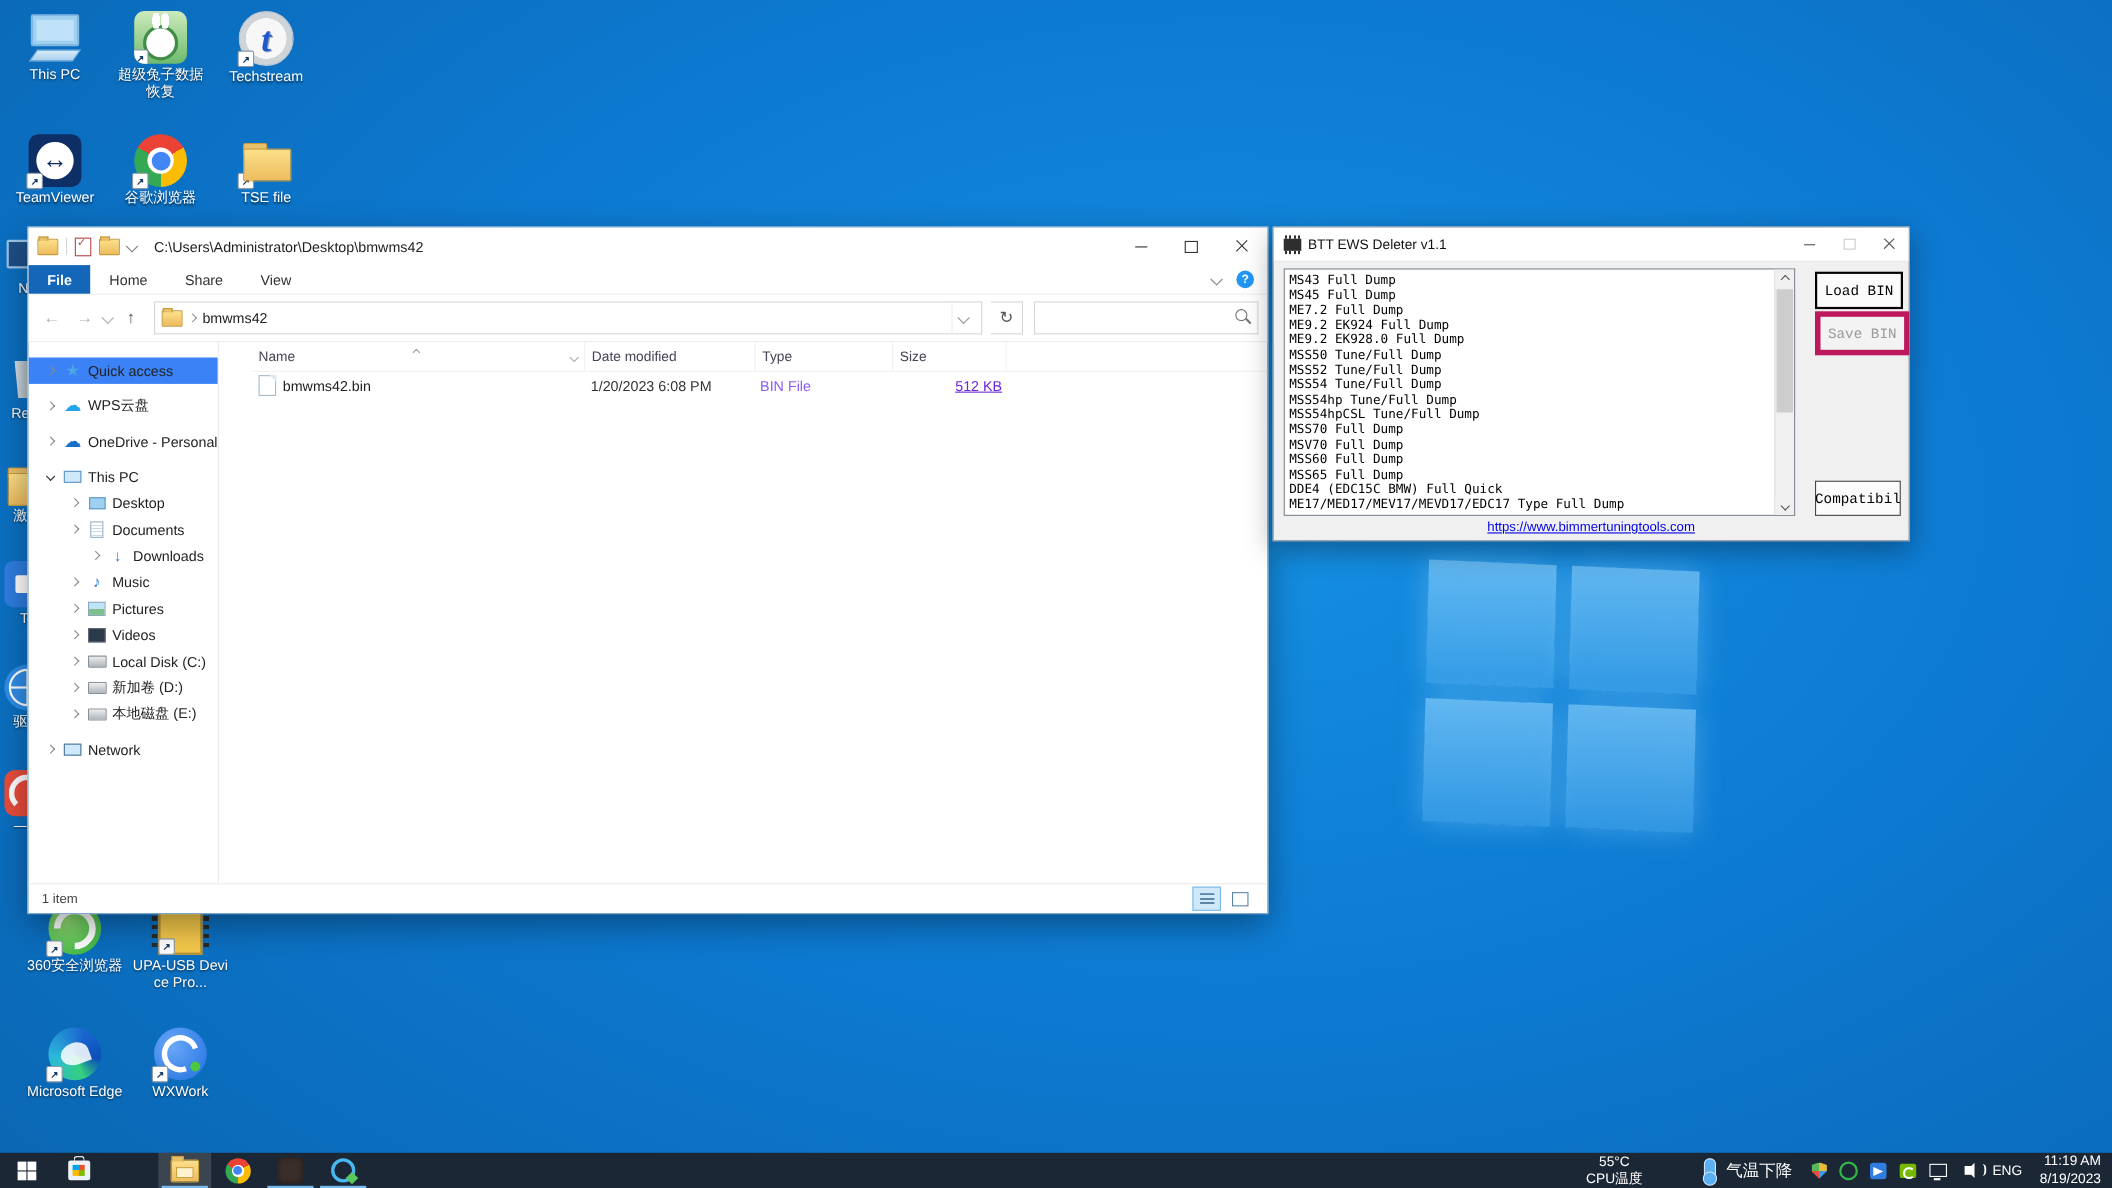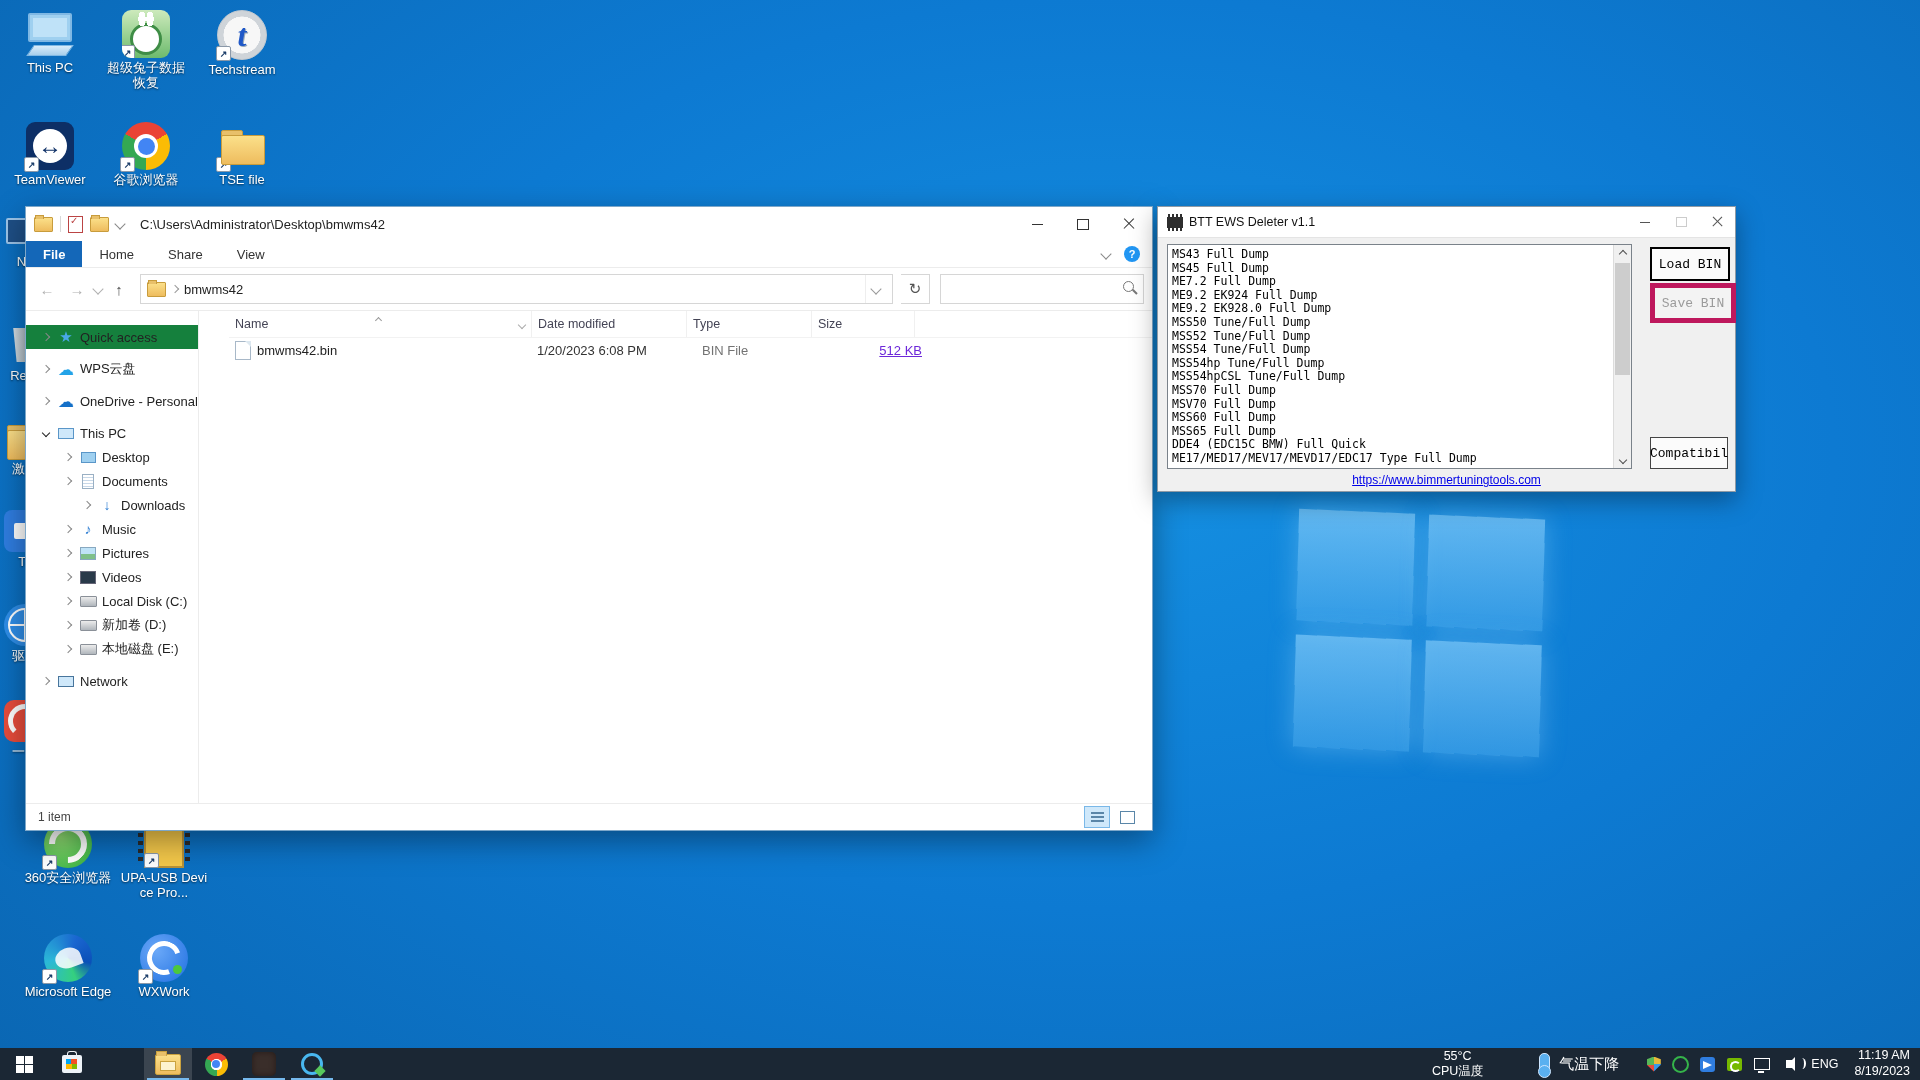--- a/index.html
+++ b/index.html
@@ -105,21 +105,21 @@
   .refresh{width:28px;height:28px;border:1px solid #d6d6d6;border-left:none;display:flex;align-items:center;justify-content:center}
   .searchbox{width:202px;height:28px;border:1px solid #d6d6d6;display:flex;align-items:center;margin-left:6px}
   .searchbox input{flex:1;border:none;outline:none;font-size:12px;padding:0 6px;font-family:"Liberation Sans",sans-serif}
   .mag{width:22px;height:22px;position:relative;margin-right:2px}
   .mag::before{content:"";position:absolute;left:4px;top:3px;width:9px;height:9px;border:1.6px solid #777;border-radius:50%}
   .mag::after{content:"";position:absolute;left:13px;top:13px;width:6px;height:1.6px;background:#777;transform:rotate(45deg)}
   .ex-body{flex:1;display:flex;min-height:0}
   .sidebar{width:172px;padding-top:14px;overflow:hidden;border-right:1px solid #ececec}
   .sb-row{height:24px;display:flex;align-items:center;font-size:13px;color:#222;white-space:nowrap;cursor:default}
   .sb-row.gap{margin-top:8px}
-  .sb-row.sel{background:#15803d}
+  .sb-row.sel{background:#3b82f6}
   .sb-tree{width:20px;display:flex;align-items:center;justify-content:center}
   .sb-tree .chev{width:5px;height:5px}
   .si{width:20px;height:18px;display:flex;align-items:center;justify-content:center;margin-right:4px;font-size:14px}
   .si-star::before{content:"\2605";color:#49a8e8;font-size:15px}
   .si-cloud-blue::before{content:"\2601";color:#23a3e8;font-size:16px}
   .si-cloud::before{content:"\2601";color:#1470c8;font-size:16px}
   .si-download::before{content:"\2193";color:#2d7dd2;font-weight:bold;font-size:14px}
   .si-music::before{content:"\266A";color:#2d7dd2;font-size:14px}
   .si-pc::before{content:"";width:14px;height:9px;background:#cfe8fa;border:1.4px solid #5a96c8}
   .si-monitor::before{content:"";width:13px;height:9px;background:#9fd0f0;border:1.4px solid #5a96c8}
@@ -194,21 +194,21 @@
   .ti-chrome{width:23px;height:23px;border-radius:50%;background:conic-gradient(from -60deg,#ea4335 0 120deg,#fbbc05 0 240deg,#34a853 0 360deg);display:flex;align-items:center;justify-content:center}
   .ti-chrome::before{content:"";width:11px;height:11px;background:#fff;border-radius:50%;box-shadow:inset 0 0 0 2.5px #fff}
   .ti-chrome::after{content:"";position:absolute;width:8px;height:8px;background:#4285f4;border-radius:50%}
   .ti-dark-app{width:24px;height:24px;border-radius:5px;background:#3a2e2a;box-shadow:inset 0 0 6px #241a18}
   .ti-compass{width:22px;height:22px;border-radius:50%;border:3px solid #49b8f0;position:relative;box-sizing:border-box}
   .ti-compass::after{content:"";position:absolute;right:-4px;bottom:-3px;width:8px;height:8px;background:#58c85c;transform:rotate(45deg)}
   .tb-tray{margin-left:auto;display:flex;align-items:center;color:#fff}
   .cpu-block{text-align:center;font-size:12.5px;line-height:1.2;margin-right:56px}
   .tr-thermo{width:9px;height:20px;background:#5ab0f0;border:1.5px solid #cfe6ff;border-radius:5px;position:relative;margin-right:9px}
   .tr-thermo::after{content:"";position:absolute;left:-2px;bottom:-4px;width:11px;height:11px;background:#5ab0f0;border:1.5px solid #cfe6ff;border-radius:50%}
-  .weather-txt{font-size:15px;margin-right:26px}
+  .weather-txt{font-size:15px;margin-right:16px}
   .tray-icons{display:flex;align-items:center;gap:10px;margin-right:14px}
   .tr{width:17px;height:17px;position:relative;display:flex;align-items:center;justify-content:center}
   .tr-defender i{width:14px;height:15px;background:conic-gradient(#e8b93a 0 25%,#3a9ae8 0 50%,#e84c3c 0 75%,#58b858 0);
       clip-path:polygon(50% 0,100% 18%,100% 55%,50% 100%,0 55%,0 18%)}
   .tr-sync i{width:13px;height:13px;border:2.5px solid #35b44a;border-radius:50%}
   .tr-uploader i{width:15px;height:15px;background:#2f7de0;border-radius:3px;position:relative}
   .tr-uploader i::before{content:"";position:absolute;left:3px;top:4px;border-left:9px solid #fff;border-top:4px solid transparent;border-bottom:4px solid transparent}
   .tr-nvidia i{width:15px;height:13px;background:#76b900;border-radius:2px;position:relative}
   .tr-nvidia i::before{content:"";position:absolute;left:3px;top:3px;width:7px;height:7px;border:2px solid #fff;border-radius:50%;border-right-color:transparent}
   .tr-network i{width:14px;height:10px;border:1.5px solid #fff;position:relative}
@@ -473,21 +473,21 @@
             <div class="fh" style="width: 118px;">Type</div>
             <div class="fh" style="width: 96px;">Size</div>
           </div>
         <div id="frows">
             <div class="frow">
               <div class="fc" style="width: 296px;">
                 <span class="fpage"></span>
                 <span>bmwms42.bin</span>
               </div>
               <div class="fc" style="width: 148px; color: rgb(51, 51, 51);">1/20/2023 6:08 PM</div>
-              <div class="fc" style="width: 118px; color: #737373; margin-left: 11px;">BIN File</div>
+              <div class="fc" style="width: 118px; color: #8b5cf6;">BIN File</div>
               <div class="fc size" style="width: 96px; color: #6d28d9; text-decoration: underline;">512 KB</div>
             </div>
           </div>
       </div>
     </div>
     <div class="ex-status">
       <span>1 item</span>
       <div class="view-btns">
         <span class="vbtn sel">
             <i></i>

